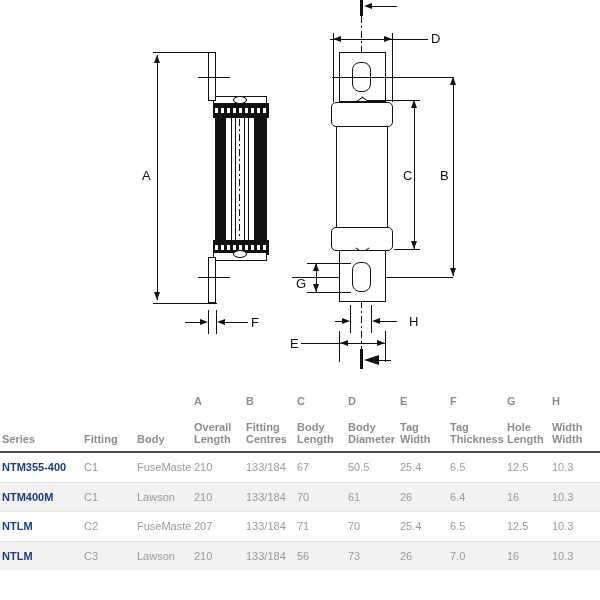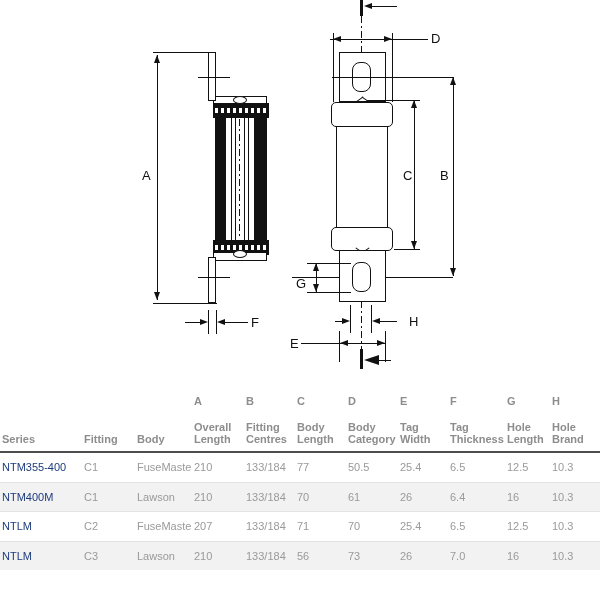--- a/index.html
+++ b/index.html
@@ -29,21 +29,21 @@
   .spec{position:absolute;left:0;top:390px;width:600px;border-collapse:collapse;table-layout:fixed;
         font-size:11px;color:#9a9a9a;}
   .spec th{font-weight:bold;color:#8d8d8d;text-align:left;vertical-align:bottom;
            height:53px;padding:2px 3px 6px 2px;line-height:12px;}
   .spec th .letter{display:block;margin-bottom:14px;}
   .spec thead tr{border-bottom:2px solid #4d4d4d;}
   .spec tbody tr{border-top:1px solid #e3e3e3;}
   .spec tbody tr:first-child{border-top:none;}
   .spec tbody tr:nth-child(even){background:#f2f2f3;}
   .spec td{height:28.5px;padding:0 2px 0 2px;white-space:nowrap;overflow:hidden;}
-  .spec td.series{color:#1d3c7d;font-weight:normal;}
+  .spec td.series{color:#1d3c7d;font-weight:bold;}
 </style>
 </head>
 <body>
 
 <div id="page">
 
   <div class="dg">
 
     <div>
 
@@ -174,35 +174,35 @@
         <col style="width:50px">
     </colgroup>
     <thead>
       <tr>
         <th><span class="letter"></span><span>Series</span></th>
         <th><span class="letter"></span><span>Fitting</span></th>
         <th><span class="letter"></span><span>Body</span></th>
         <th><span class="letter">A</span><span>Overall Length</span></th>
         <th><span class="letter">B</span><span>Fitting Centres</span></th>
         <th><span class="letter">C</span><span>Body Length</span></th>
-        <th><span class="letter">D</span><span>Body Category</span></th>
+        <th><span class="letter">D</span><span>Body Diameter</span></th>
         <th><span class="letter">E</span><span>Tag Width</span></th>
         <th><span class="letter">F</span><span>Tag Thickness</span></th>
         <th><span class="letter">G</span><span>Hole Length</span></th>
-        <th><span class="letter">H</span><span>Hole Brand</span></th>
+        <th><span class="letter">H</span><span>Width Width</span></th>
       </tr>
     </thead>
     <tbody>
         <tr>
           <td class="series">NTM355-400</td>
           <td>C1</td>
           <td>FuseMaster</td>
           <td>210</td>
           <td>133/184</td>
-          <td>77</td>
+          <td>67</td>
           <td>50.5</td>
           <td>25.4</td>
           <td>6.5</td>
           <td>12.5</td>
           <td>10.3</td>
         </tr>
         <tr>
           <td class="series">NTM400M</td>
           <td>C1</td>
           <td>Lawson</td>

